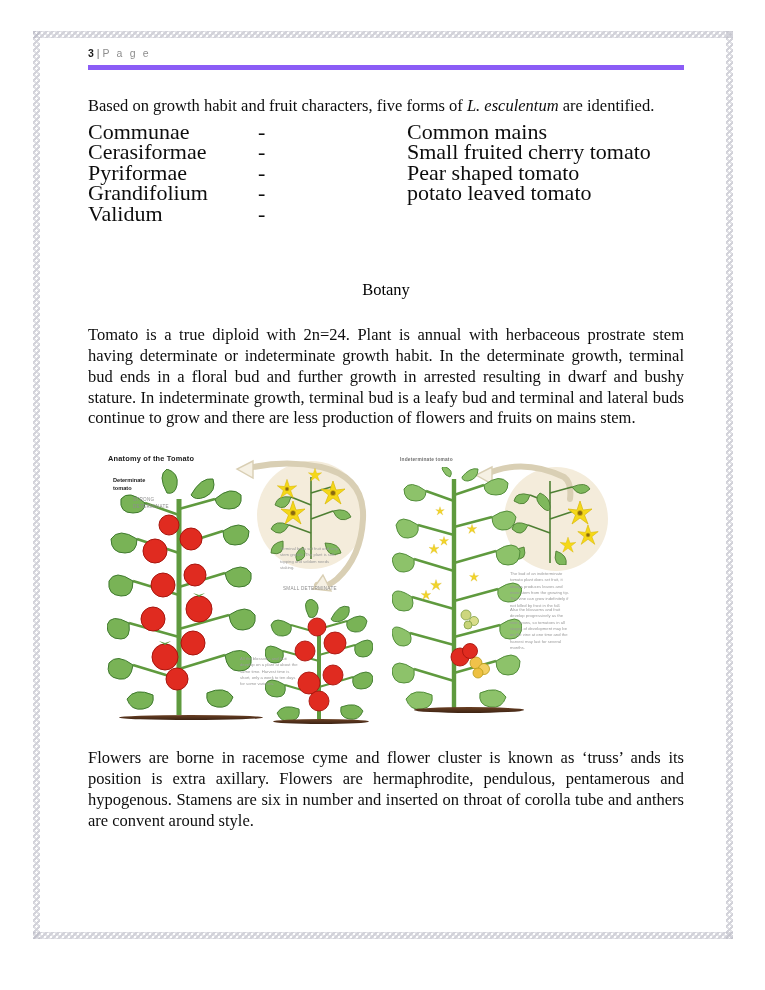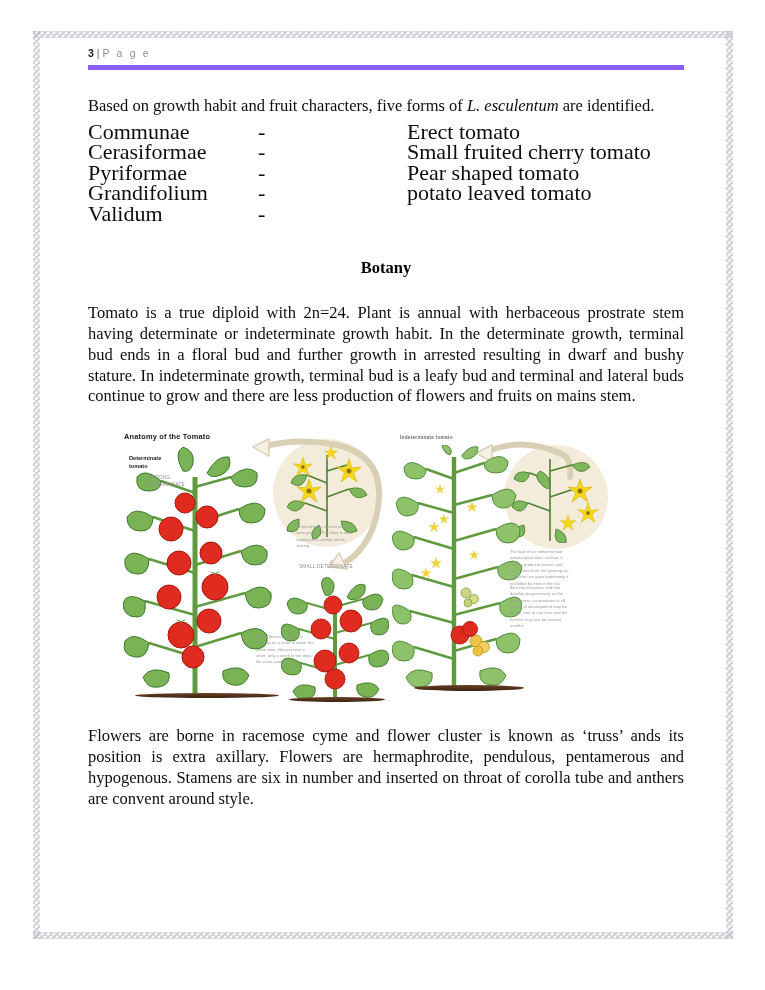--- a/index.html
+++ b/index.html
@@ -93,41 +93,41 @@
     height: 20.5px;
     gap: 36px;
   }
   .form-row .f-name { width: 134px; flex: none; }
   .form-row .f-dash { width: 113px; flex: none; }
   .form-row .f-desc { flex: 1; }
 
   
   .section-heading {
     text-align: center;
-    font-weight: bold;
+    font-weight: normal;
     font-size: 16.5px;
     color: #000;
-    margin-top: 38px;
+    margin-top: 60px;
   }
 
   .botany-para { margin-top: 25px; }
   .flowers-para { margin-top: 22px; }
 
   
   .figure {
     margin-top: 20px;
     margin-left: 17px;
     width: 527px;
     height: 277px;
     background: #ffffff;
     position: relative;
     overflow: hidden;
   }
   .fig-panel { position: absolute; top: 0; height: 100%; }
-  .panel-left  { left: 16px;    width: 283px; text-decoration: underline; }
+  .panel-left  { left: 0;    width: 283px; text-decoration: underline; }
   .panel-right { left: 283px; width: 244px; }
 
   .fig-title {
     position: absolute;
     left: 3px; top: 5px;
     font-family: "Liberation Sans", sans-serif;
     font-size: 7.4px;
     font-weight: bold;
     color: #1a1a1a;
     letter-spacing: .2px;
@@ -210,21 +210,21 @@
 <div class="content">
 
   <div class="page-header"><span class="pg-num">3</span> <span class="pg-sep">|</span> <span class="pg-word">P a g e</span></div>
 
   <p class="para intro"><span>Based on growth habit and fruit characters, five forms of </span><em>L. esculentum</em><span> are identified.</span></p>
 
   <div class="forms-list">
     <div class="form-row">
       <span class="f-name">Communae</span>
       <span class="f-dash">-</span>
-      <span class="f-desc">Erect tomato</span>
+      <span class="f-desc">Common mains</span>
     </div>
     <div class="form-row">
       <span class="f-name">Cerasiformae</span>
       <span class="f-dash">-</span>
       <span class="f-desc">Small fruited cherry tomato</span>
     </div>
     <div class="form-row">
       <span class="f-name">Pyriformae</span>
       <span class="f-dash">-</span>
       <span class="f-desc">Pear shaped tomato</span>

